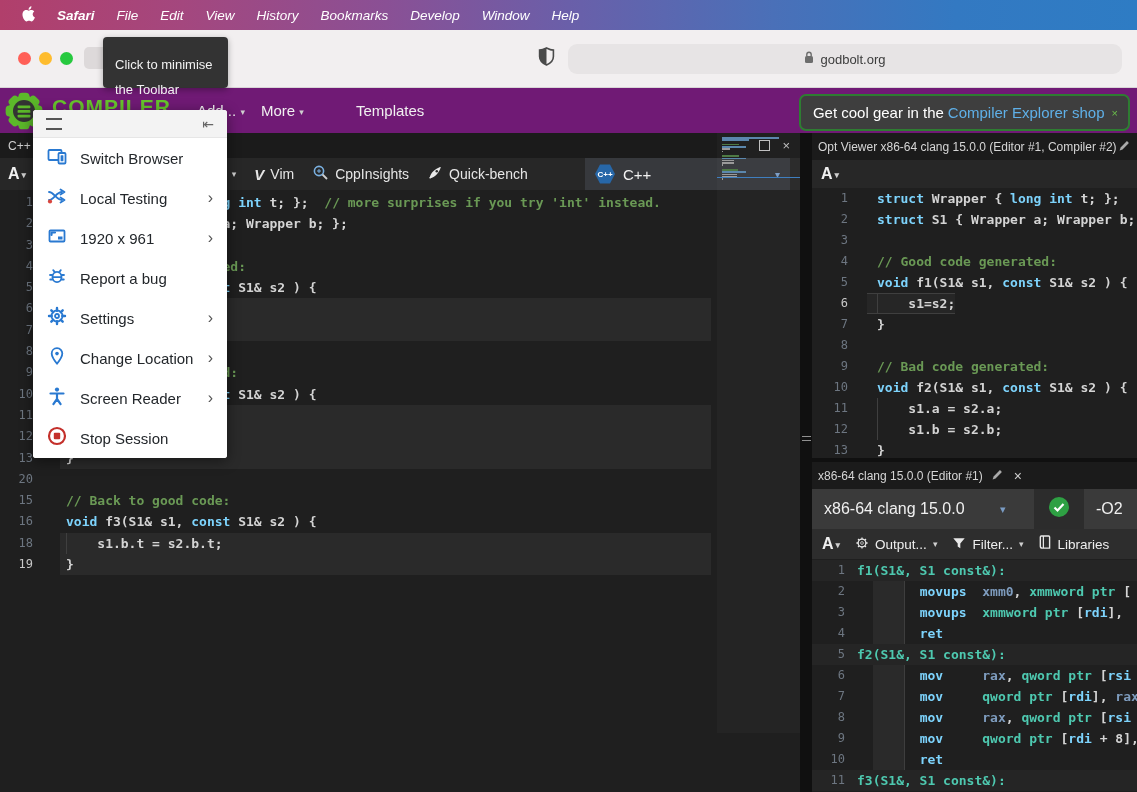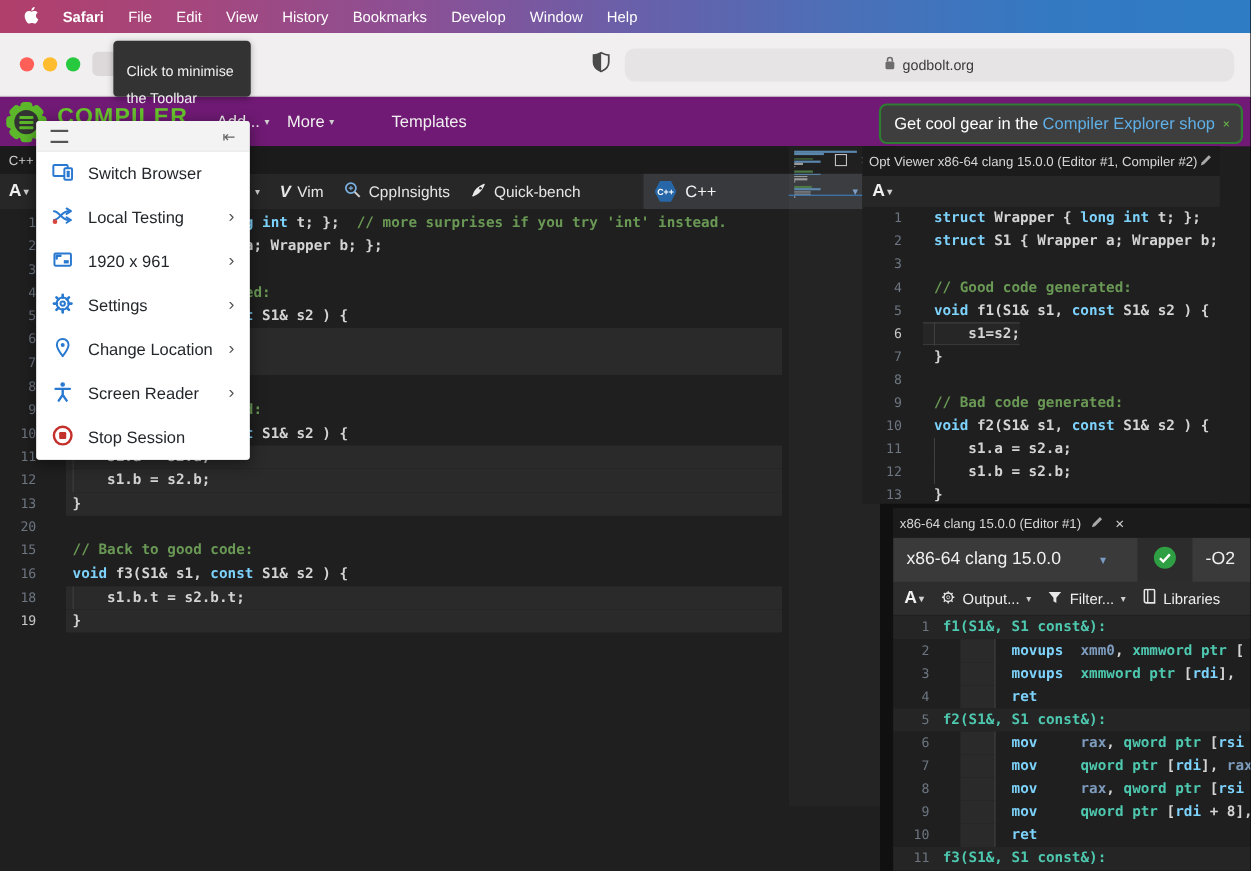--- a/index.html
+++ b/index.html
@@ -4,21 +4,21 @@
 <style>
   html,body{margin:0;padding:0;background:#000;}
   #root{position:relative;width:1137px;height:792px;background:#1e1e1e;overflow:hidden;
         font-family:"Liberation Sans",sans-serif;}
   .abs{position:absolute;}
 
   
   .menubar{left:0;top:0;width:1137px;height:30px;
     background:linear-gradient(90deg,#b13f6b 0%,#a4477e 16%,#8a5095 34%,#6a5fa9 50%,#4a70b8 68%,#3379c2 84%,#2e7cc4 100%);
     display:flex;align-items:center;padding-left:21px;gap:22px;color:#fff;font-size:13.5px;box-sizing:border-box;}
-  .mb-item{white-space:nowrap;}
+  .mb-item{white-space:nowrap;font-style:italic;}
   .mb-item.bold{font-weight:bold;}
 
   
   .safari-bar{left:0;top:30px;width:1137px;height:58px;background:#f2eff0;border-bottom:1px solid #d8d5d6;box-sizing:border-box;}
   .lights{left:18px;top:52px;display:flex;gap:8px;}
   .light{width:13px;height:13px;border-radius:50%;}
   .sidebar-btn{left:84px;top:47px;width:24px;height:22px;background:#ddd9da;border-radius:5px;}
   .tooltip{left:103px;top:37px;width:125px;height:51px;background:rgba(44,44,44,.97);border-radius:4px;
     color:#f2f2f2;font-size:13px;line-height:25px;padding:15px 0 0 12px;z-index:30;box-sizing:border-box;
     box-shadow:0 2px 6px rgba(0,0,0,.3);}
@@ -82,21 +82,21 @@
   #ed-lines .cur .ln{color:#c8c8c8;}
 
   .minimap{position:absolute;right:0;top:0;width:83px;height:600px;background:rgba(255,255,255,.025);padding:4px 0 0 5px;box-sizing:border-box;}
   .mmb{height:1.6px;margin-bottom:0.7px;}
   .mm-line{position:absolute;left:0;right:0;top:44px;height:1px;background:#3f7fbf;}
 
   .vsplit{left:800px;top:133px;width:12px;height:659px;background:#101010;}
   .grip{margin:303px auto 0;width:9px;}
   .grip i{display:block;height:1px;background:#909090;margin-bottom:3px;}
 
-  .pane-opt{left:784px;top:133px;width:325px;height:325px;background:#1f1f1f;overflow:hidden;}
+  .pane-opt{left:812px;top:133px;width:325px;height:325px;background:#1f1f1f;overflow:hidden;}
   .op-title{height:27px;background:#1b1b1b;display:flex;align-items:center;padding:0 6px;color:#d6d6d6;font-size:12px;white-space:nowrap;}
   .op-toolbar{height:28px;background:#272727;display:flex;align-items:center;padding:0 9px;}
   #opt-lines{position:absolute;top:55px;left:0;right:0;}
   #opt-lines .ln{width:36px;}
   #opt-lines .code{margin-left:19px;padding-left:10px;}
   #opt-lines .cur .code{background:#262626;box-shadow:inset 0 1px 0 #3f3f3f,inset 0 -1px 0 #3f3f3f;}
   #opt-lines .cur .ln{color:#c8c8c8;}
   #opt-lines .ind .code::before{content:"";position:absolute;left:10px;top:0;bottom:0;width:1px;background:#3f3f3f;}
 
   .hsplit{left:812px;top:458px;width:325px;height:4px;background:#101010;}
@@ -541,20 +541,29 @@
           <span><svg width="20" height="20" viewBox="0 0 20 20" fill="none" stroke="#2979d1" stroke-width="1.8" stroke-linecap="round" stroke-linejoin="round">
               <rect x="2.5" y="4.5" width="15" height="11" rx="1"></rect>
               <path d="M4.5 9V6.5H8" stroke-width="2.2"></path>
               <rect x="11" y="10.5" width="4.5" height="3" fill="#2979d1" stroke="none"></rect>
             </svg></span>
           <span class="mi-label">1920 x 961</span>
           <span class="chev">›</span>
         </div>
         <div class="menu-item">
           <span><svg width="20" height="20" viewBox="0 0 20 20" fill="none" stroke="#2979d1" stroke-width="1.8" stroke-linecap="round" stroke-linejoin="round">
+              <ellipse cx="10" cy="11" rx="4.5" ry="5.2"></ellipse>
+              <path d="M6.2 4.2 L8 6.3 M13.8 4.2 L12 6.3"></path>
+              <path d="M3 9 H5.2 M14.8 9 H17 M3.2 13.5 H5.5 M14.5 13.5 H16.8"></path>
+              <path d="M5.7 11.2 H14.3"></path>
+            </svg></span>
+          <span class="mi-label">Report a bug</span>
+        </div>
+        <div class="menu-item">
+          <span><svg width="20" height="20" viewBox="0 0 20 20" fill="none" stroke="#2979d1" stroke-width="1.8" stroke-linecap="round" stroke-linejoin="round">
               <circle cx="10" cy="10" r="5.5"></circle>
               <circle cx="10" cy="10" r="2"></circle>
               <path d="M10 2v2.7M10 15.3V18M2 10h2.7M15.3 10H18M4.3 4.3l1.9 1.9M13.8 13.8l1.9 1.9M15.7 4.3l-1.9 1.9M6.2 13.8l-1.9 1.9" stroke-width="2.4"></path>
             </svg></span>
           <span class="mi-label">Settings</span>
           <span class="chev">›</span>
         </div>
         <div class="menu-item">
           <span><svg width="20" height="20" viewBox="0 0 20 20" fill="none" stroke="#2979d1" stroke-width="1.8" stroke-linecap="round" stroke-linejoin="round">
               <path d="M10 2.2c-3.2 0-5.3 2.4-5.3 5.3 0 3.6 5.3 10.3 5.3 10.3s5.3-6.7 5.3-10.3c0-2.9-2.1-5.3-5.3-5.3z"></path>

